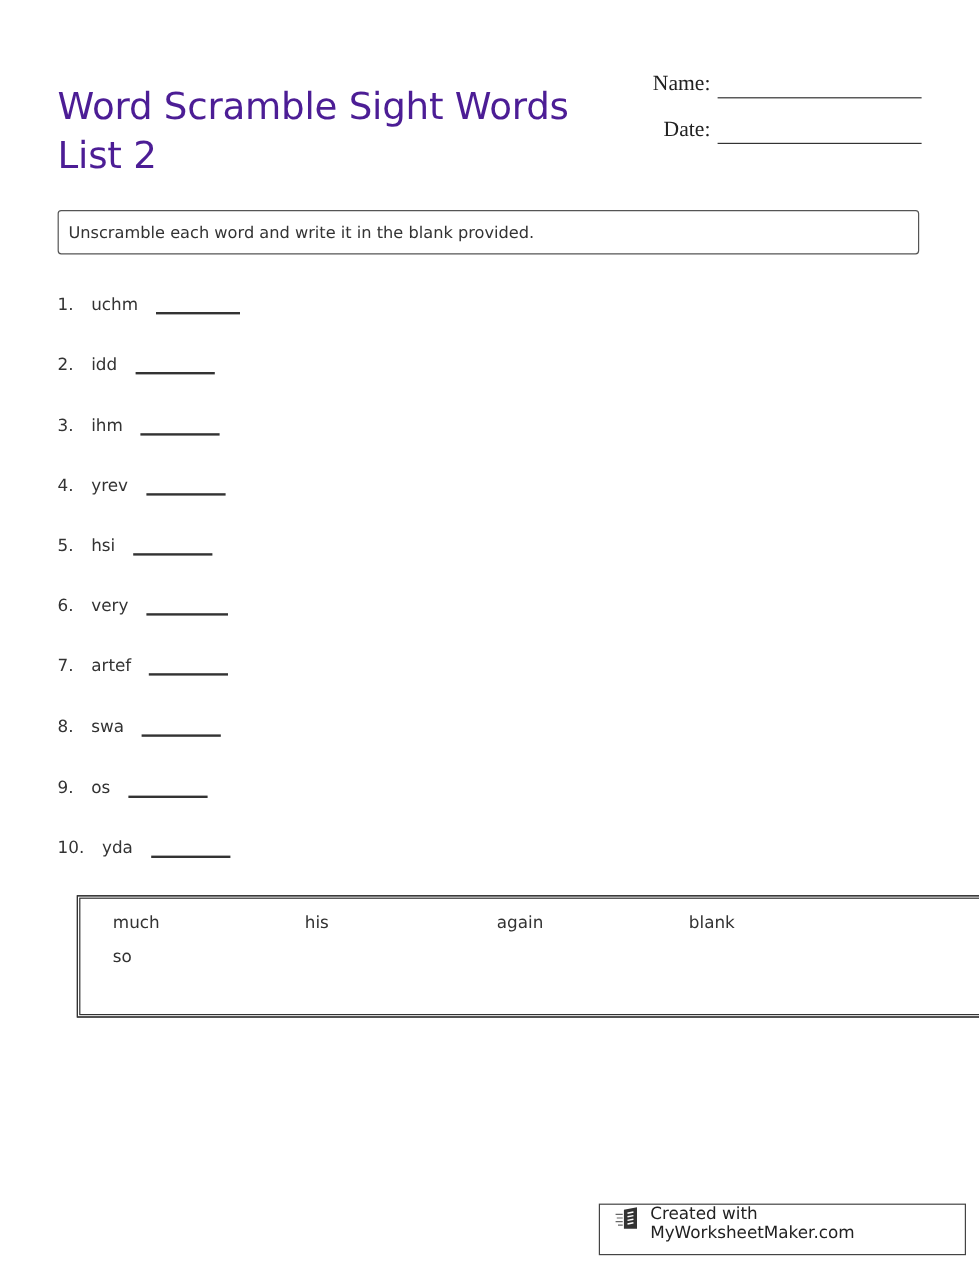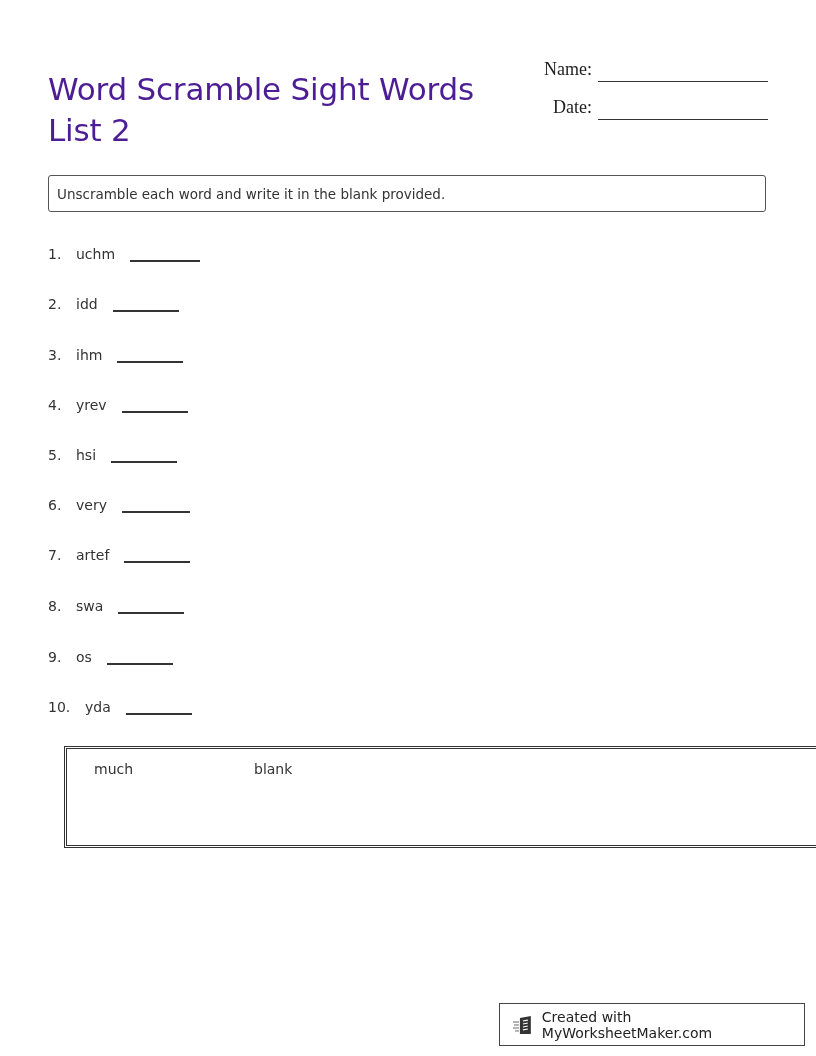--- a/index.html
+++ b/index.html
@@ -19,21 +19,21 @@
   .questions { position: absolute; left: 48px; top: 240px; }
   .q { position: absolute; left: 0; display: flex; align-items: flex-end; font-size: 14px; color: #333; white-space: nowrap; }
   .q-num { display: inline-block; width: 28px; }
   .q-num.wide { width: 37px; }
   .q-word { margin-right: 15px; }
   .q-blank { display: inline-block; width: 66px; border-bottom: 2px solid #333; height: 16px; }
 
   .bank { position: absolute; left: 64px; top: 746px; width: 773px; height: 102px; box-sizing: border-box; border: 3px double #333; outline: 1px solid #333; outline-offset: -1px; }
   .bank-grid { position: absolute; left: 27px; top: 12px; display: grid; grid-template-columns: 160px 160px 160px 160px; grid-auto-rows: 29px; font-size: 14px; color: #333; }
 
-  .footer { position: absolute; left: 499px; top: 1003px; width: 306px; height: 43px; box-sizing: border-box; border: 1px solid #444; display: flex; align-items: center; padding-left: 12px; font-size: 14px; color: #222; }
+  .footer { position: absolute; left: 499px; top: 1003px; width: 306px; height: 43px; box-sizing: border-box; border: 1px solid #444; display: flex; align-items: flex-start; padding-left: 12px; font-size: 14px; color: #222; }
   .footer-icon { width: 22px; height: 22px; margin-right: 8px; }
 </style>
 </head>
 <body>
 
 <h1 class="title sans">Word Scramble Sight Words List 2</h1>
 
 <div class="meta serif">
   <div class="meta-row">
     <span class="meta-label">Name:</span>
@@ -98,21 +98,24 @@
   <div class="q" style="top:457px">
     <span class="q-num wide">10.</span>
     <span class="q-word">yda</span>
     <span class="q-blank"></span>
   </div>
 </div>
 
 <div class="bank sans">
   <div class="bank-grid">
     <span>much</span>
+    <span>his</span>
+    <span>again</span>
     <span>blank</span>
+    <span>so</span>
   </div>
 </div>
 
 <div class="footer sans">
   <svg class="footer-icon" viewBox="0 0 22 22">
     <line x1="1" y1="8" x2="7" y2="8" stroke="#666" stroke-width="1"></line>
     <line x1="2" y1="11" x2="7" y2="11" stroke="#666" stroke-width="1"></line>
     <line x1="1" y1="14" x2="7" y2="14" stroke="#666" stroke-width="1"></line>
     <line x1="3" y1="17" x2="7" y2="17" stroke="#666" stroke-width="1"></line>
     <path d="M8 4 L19 2 L19 20 L8 20 Z" fill="#333"></path>

